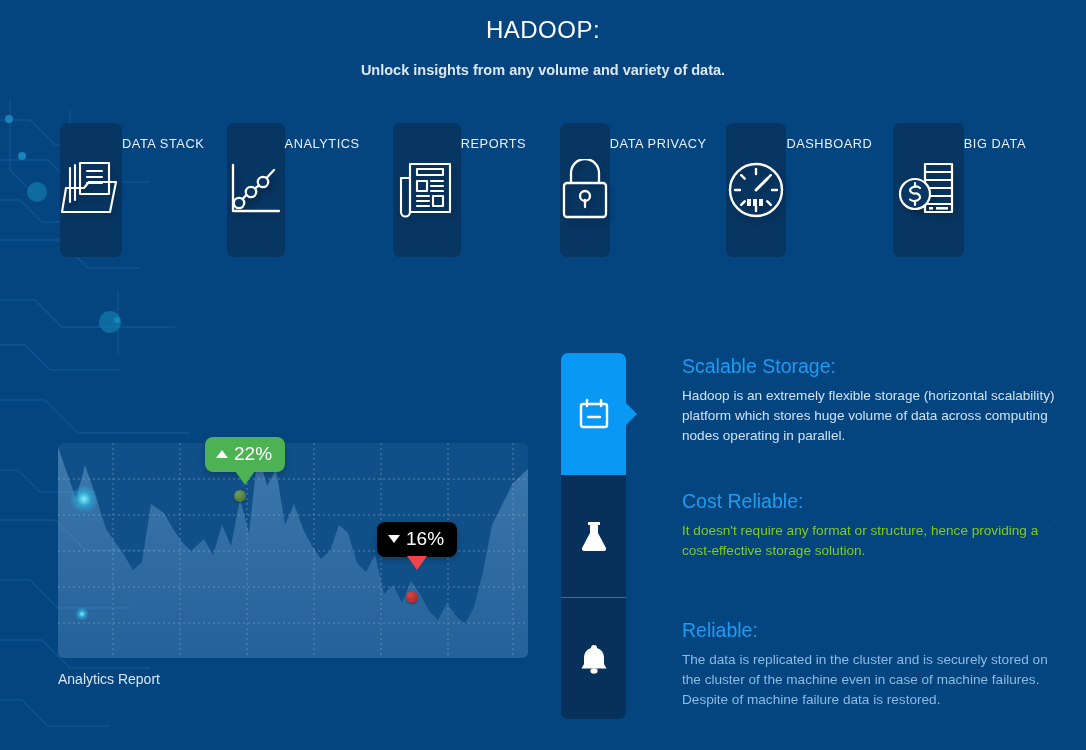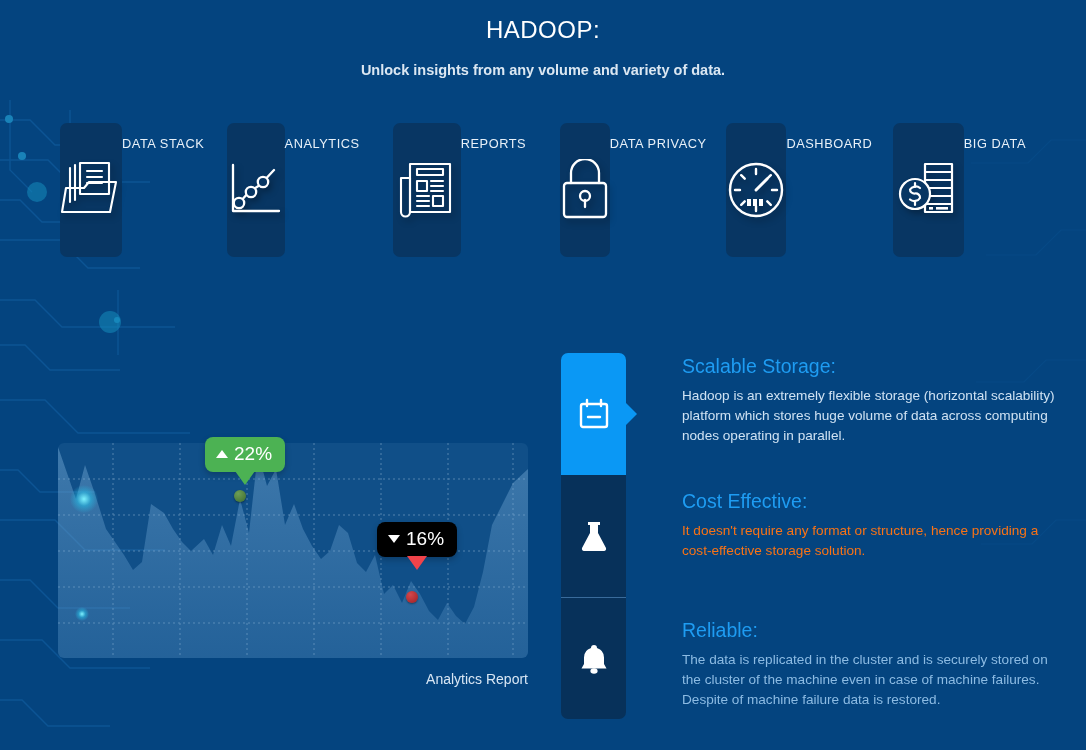--- a/index.html
+++ b/index.html
@@ -104,21 +104,21 @@
     background: rgba(125,175,220,.10);
     border-radius: 6px;
     overflow: hidden;
   }
   .chart-svg { position: absolute; inset: 0; display: block; }
   .chart-caption {
     position: absolute;
     left: 58px;
     top: 671px;
     width: 470px;
-    text-align: right;
+    text-align: left;
     font-size: 14px;
     color: #d8e6f4;
   }
 
   
   .glow {
     position: absolute;
     border-radius: 50%;
     background: radial-gradient(circle, #7ef2ff 0%, rgba(40,190,230,.55) 35%, rgba(20,120,190,0) 72%);
     pointer-events: none;
@@ -216,21 +216,21 @@
     color: #1e9cf2;
     line-height: 26px;
     margin-bottom: 7px;
   }
   .feature-body {
     font-size: 13.6px;
     line-height: 20px;
     color: #cfe2f3;
     max-width: 396px;
   }
-  .feature.dim .feature-body { color: #f97316; }
+  .feature.dim .feature-body { color: #84cc16; }
   .feature.dim2 .feature-body { color: #8cbbe3; }
 
   .spacer-1 { height: 20px; }
   .spacer-2 { height: 34px; }
 </style>
 </head>
 <body>
 
 <svg class="bg-circuit" viewBox="0 0 230 750" preserveAspectRatio="none">
   <g stroke="#1a6fb5" stroke-width="1.4" fill="none" opacity=".7">
@@ -453,21 +453,21 @@
     </div>
   </div>
 
   <div class="feature-list">
     <div class="feature">
       <div class="feature-title">Scalable Storage:</div>
       <div class="feature-body">Hadoop is an extremely flexible storage (horizontal scalability) platform which stores huge volume of data across computing nodes operating in parallel.</div>
     </div>
     <div class="spacer-1"></div>
     <div class="feature dim">
-      <div class="feature-title">Cost Effective:</div>
+      <div class="feature-title">Cost Reliable:</div>
       <div class="feature-body">It doesn't require any format or structure, hence providing a cost-effective storage solution.</div>
     </div>
     <div class="spacer-2"></div>
     <div class="feature dim2">
       <div class="feature-title">Reliable:</div>
       <div class="feature-body">The data is replicated in the cluster and is securely stored on the cluster of the machine even in case of machine failures. Despite of machine failure data is restored.</div>
     </div>
   </div>
 
 </div>

